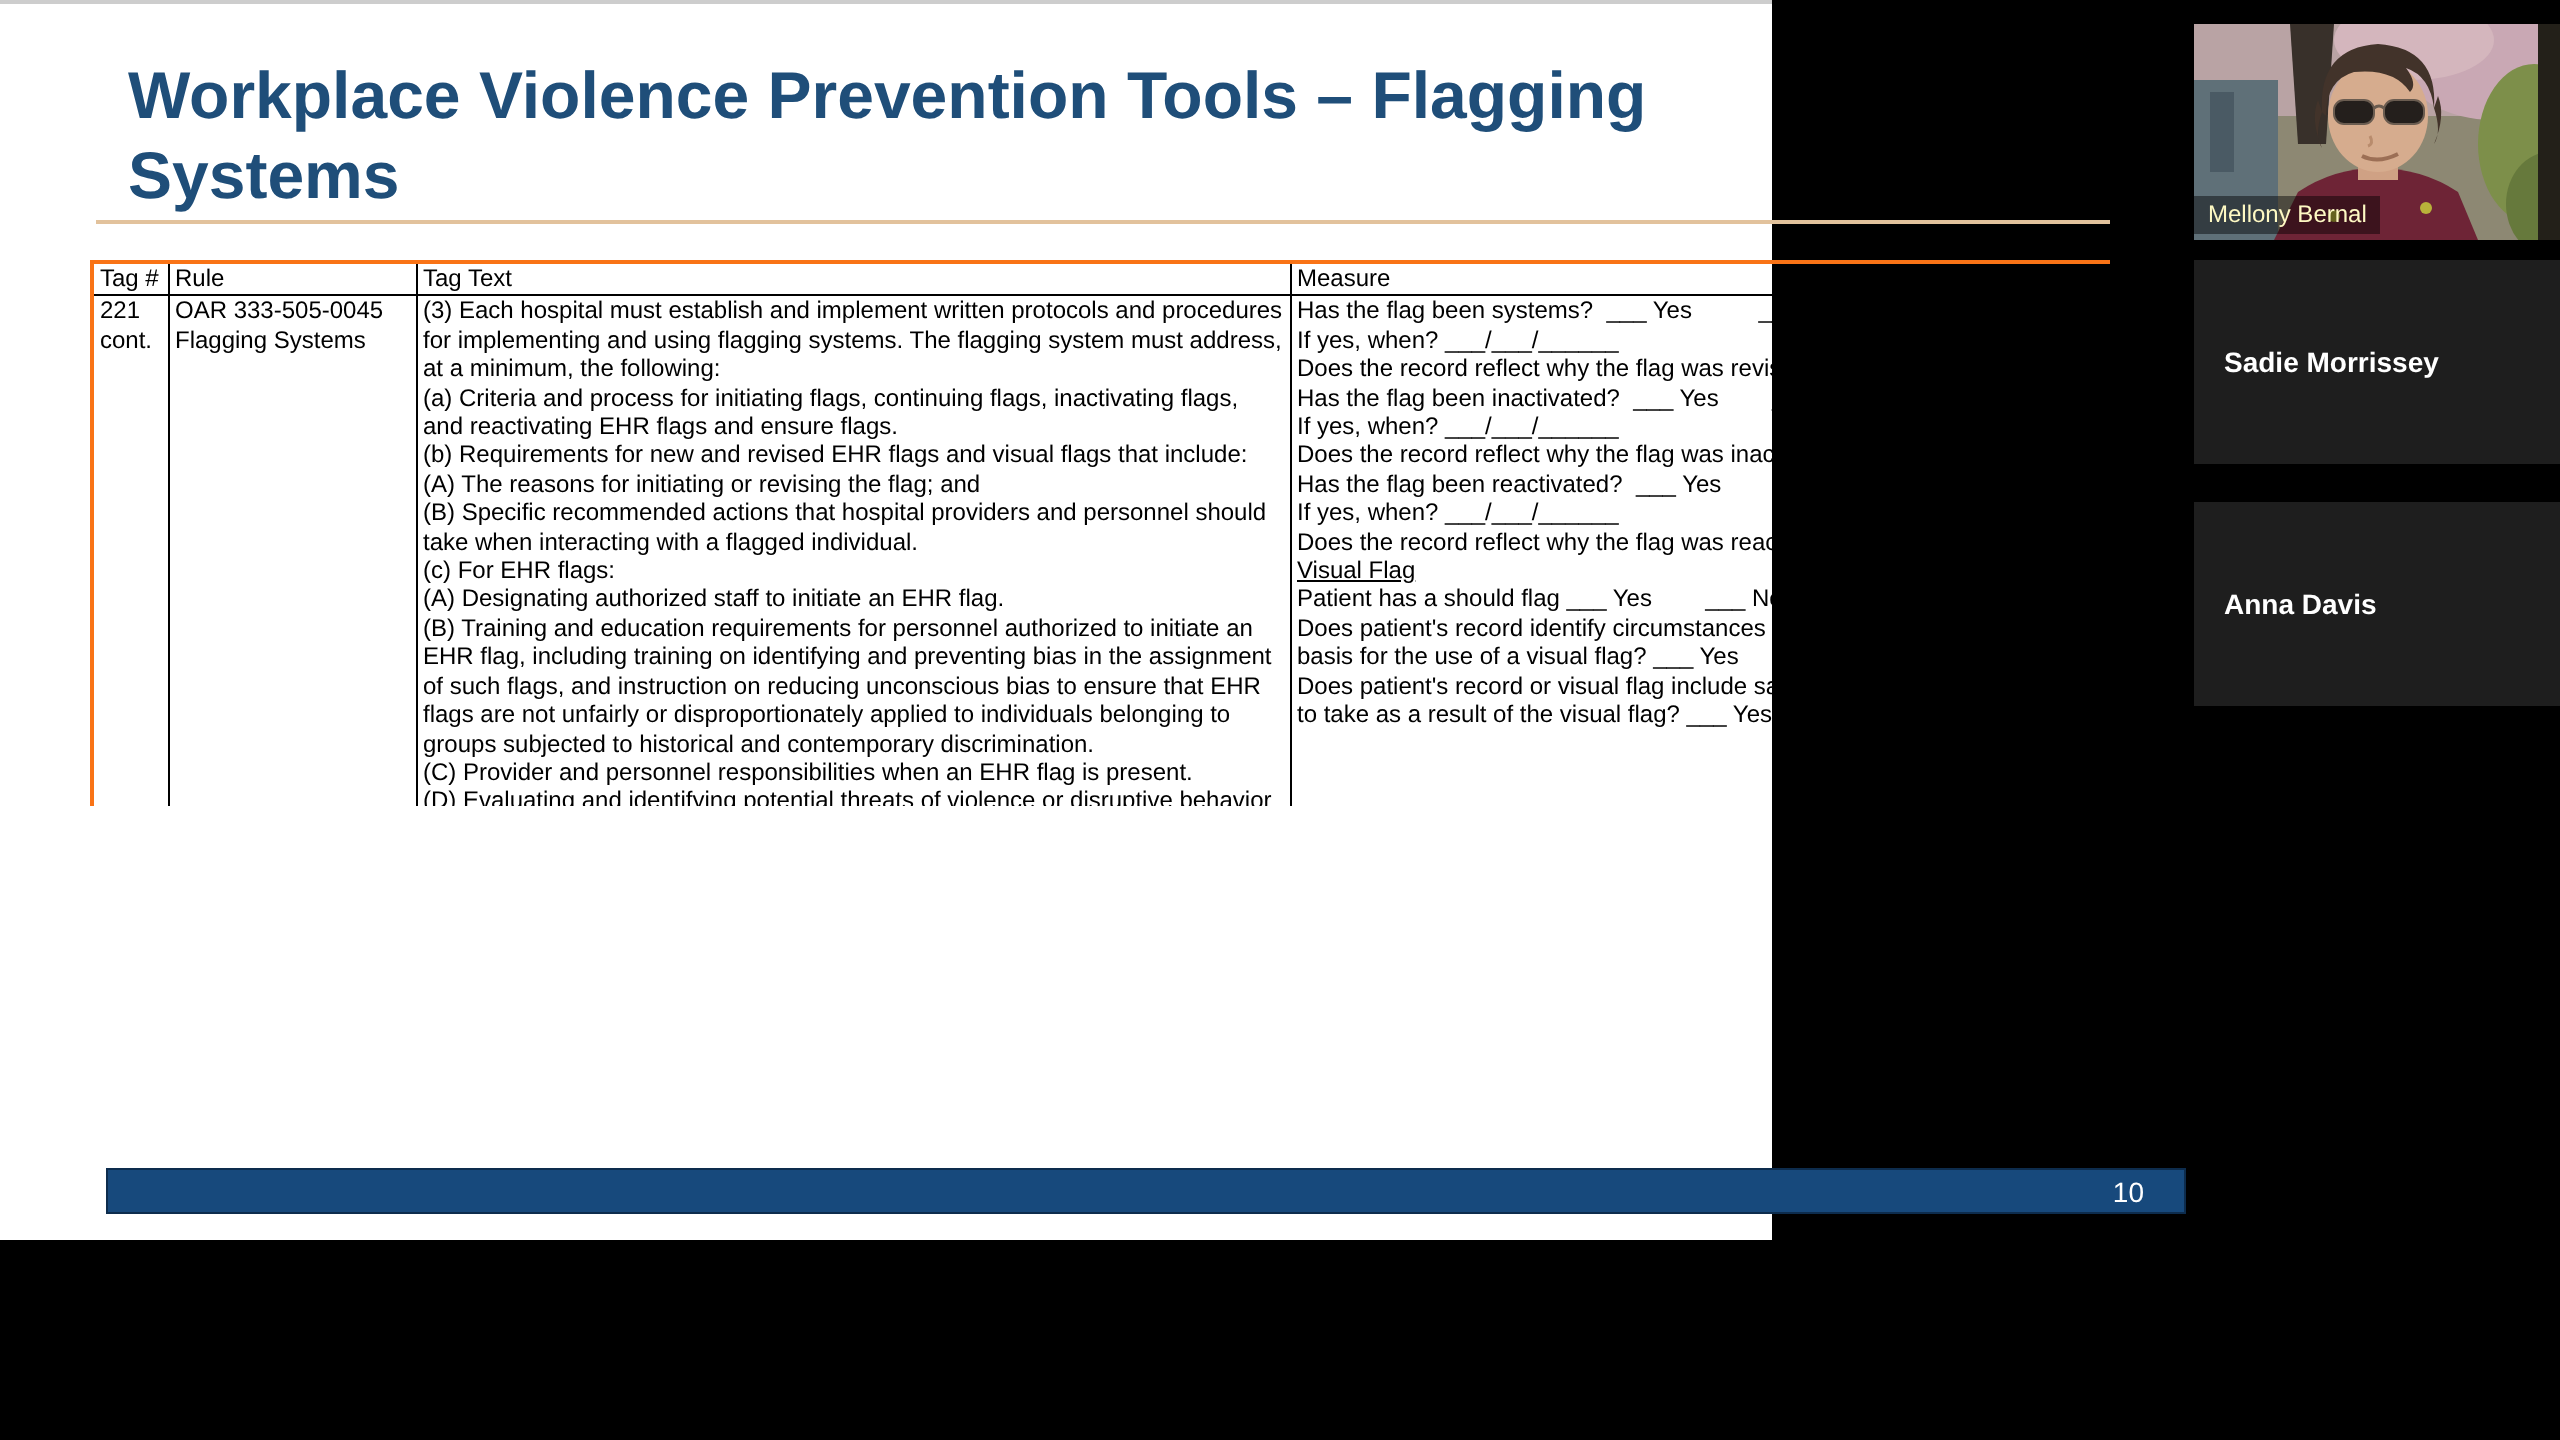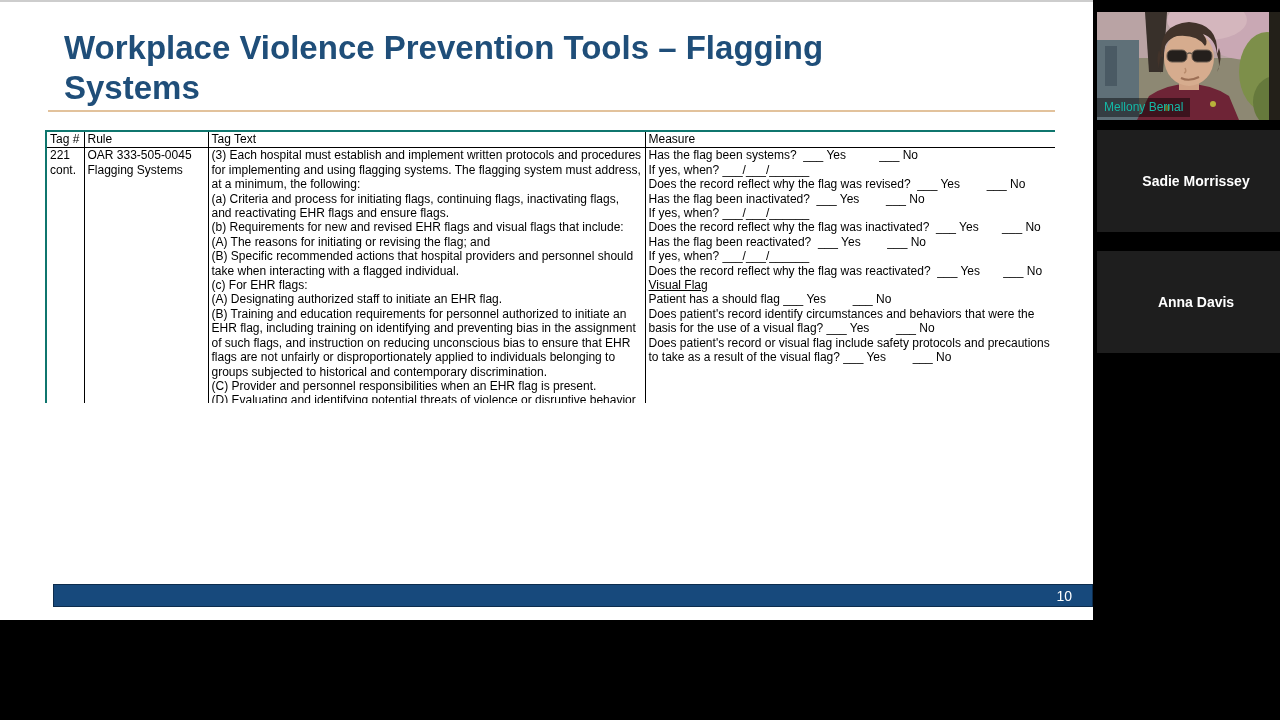--- a/index.html
+++ b/index.html
@@ -2,40 +2,40 @@
 <html style="--title-color: #1F4E79; --title-rule-color: #E2C29C; --footer-bar-color: #17497C; --page-number-color: #FFFFFF;"><head>
 <meta charset="utf-8">
 <style>
   * { margin: 0; padding: 0; box-sizing: border-box; }
   html, body { width: 1280px; height: 720px; background: #000; overflow: hidden;
                font-family: "Liberation Sans", sans-serif; }
   .stage { position: relative; width: 1280px; height: 720px; background: #000; }
 
   
   .slide-area {
-    position: absolute; left: 0; top: 48; width: 1093px; height: 620px;
+    position: absolute; left: 0; top: 48; width: 886px; height: 620px;
     background: #ffffff; border-top: 2px solid #cdcdcd;
   }
   .slide-title {
     position: absolute; left: 64px; top: 26px; width: 900px;
     font-size: 33px; font-weight: bold; line-height: 40px;
     color: var(--title-color, #1F4E79); letter-spacing: 0px;
   }
   .title-rule {
     position: absolute; left: 48px; top: 108px; width: 1007px; height: 2px;
     background: var(--title-rule-color, #E2C29C);
   }
   .table-clip {
     position: absolute; left: 45px; top: 128px; width: 1010px; height: 273px;
     overflow: hidden;
   }
   table.reg-table {
     width: 1010px; border-collapse: collapse; table-layout: fixed;
     font-size: 12px; line-height: 14.4px; color: #000;
-    border: 2px solid #0f766e;
+    border: 2px solid #f97316;
   }
   table.reg-table th, table.reg-table td {
     border: 1px solid #000; vertical-align: top; text-align: left;
     padding: 0px 3px 1px 3px; font-weight: normal;
   }
   table.reg-table th { height: 16px; }
   .col-tag    { width: 38px;  }
   .col-rule   { width: 124px; }
   .col-text   { width: 437px; }
   .col-measure{ width: 411px; }
@@ -50,24 +50,24 @@
   }
   .page-num { color: var(--page-number-color, #ffffff); font-size: 14px; padding-right: 20px; }
 
   
   .panel { position: absolute; left: 1093px; top: 0; width: 187px; height: 720px; background: #000; }
   .tile { position: absolute; left: 4px; width: 183px; overflow: hidden; }
   .tile-video { top: 12px; height: 108px; background: #4b4a3c; }
   .tile-video svg { display: block; width: 183px; height: 108px; }
   .name-tag {
     position: absolute; left: 0; bottom: 3px; padding: 2px 7px 3px 7px;
-    background: rgba(0,0,0,0.45); color: #14b8a6; font-size: 12px; line-height: 14px;
+    background: rgba(0,0,0,0.45); color: #fef9c3; font-size: 12px; line-height: 14px;
   }
   .tile-dark {
-    background: #1e1e1e; display: flex; align-items: center; justify-content: center; padding-left: 15px;
+    background: #1e1e1e; display: flex; align-items: center;  padding-left: 15px;
   }
   .tile-dark.t2 { top: 130px; height: 102px; }
   .tile-dark.t3 { top: 239px; height: 102px; margin-top: 12px; }
   .center-name { color: #ffffff; font-size: 14px; font-weight: bold; }
 </style>
 </head>
 <body>
 
 <div class="stage">
 

